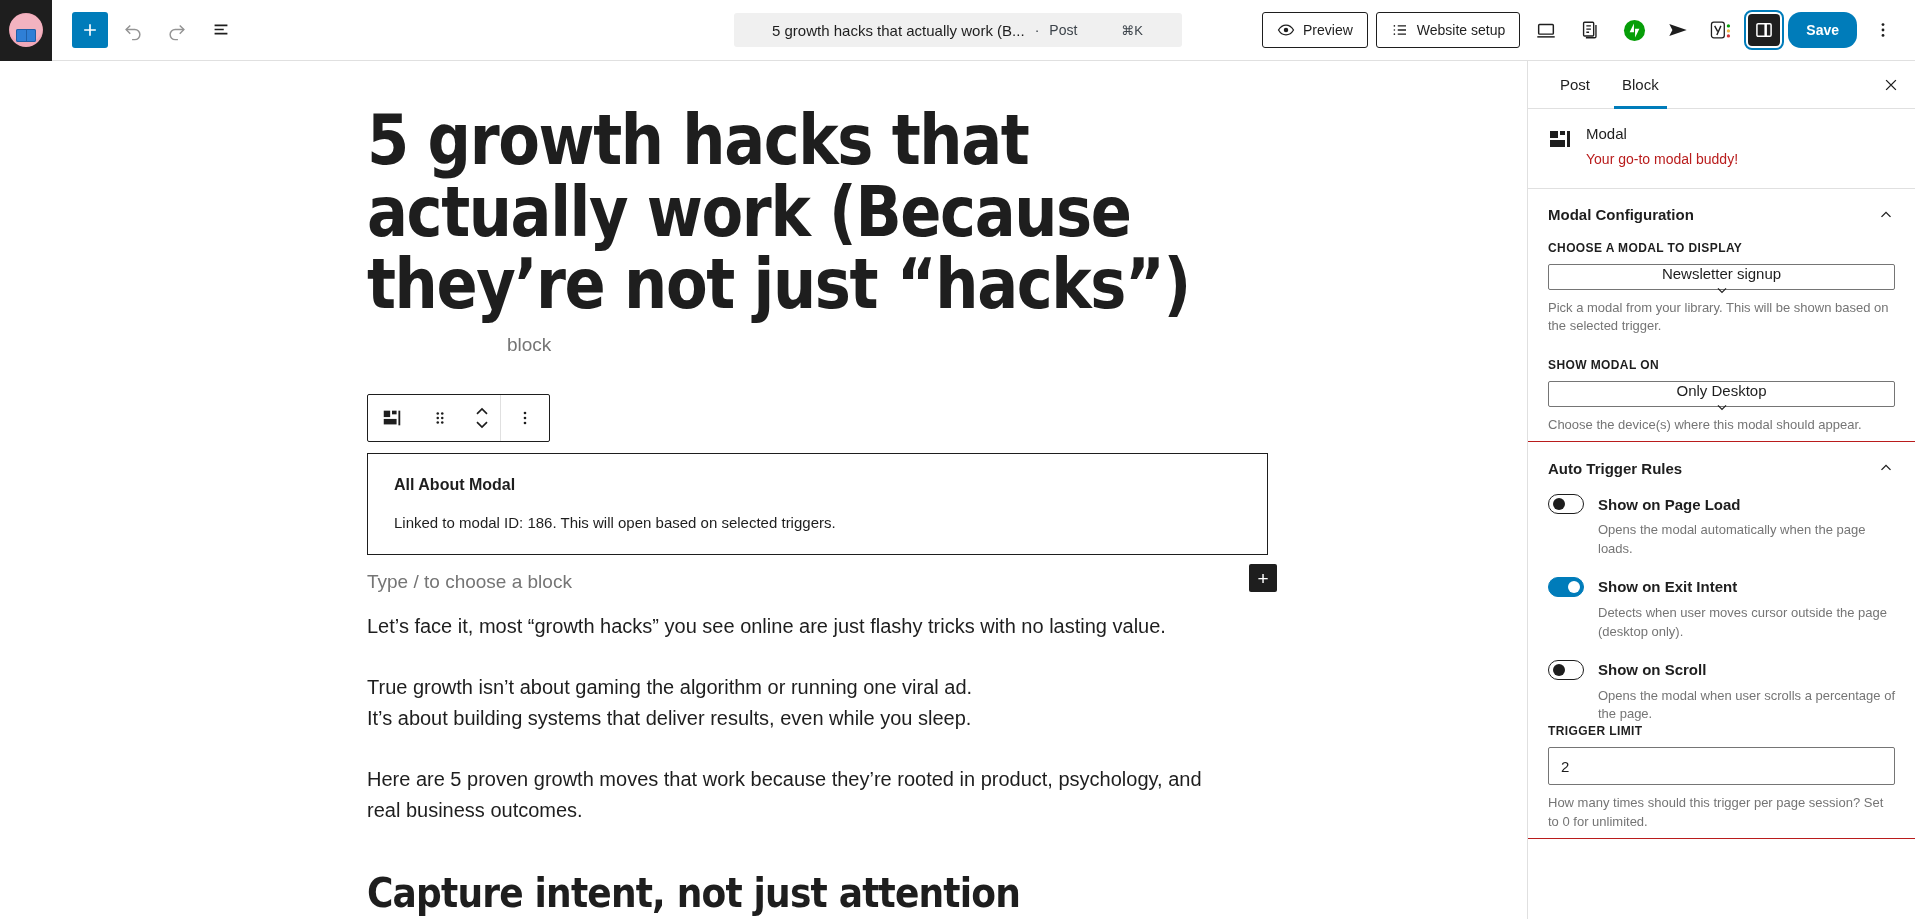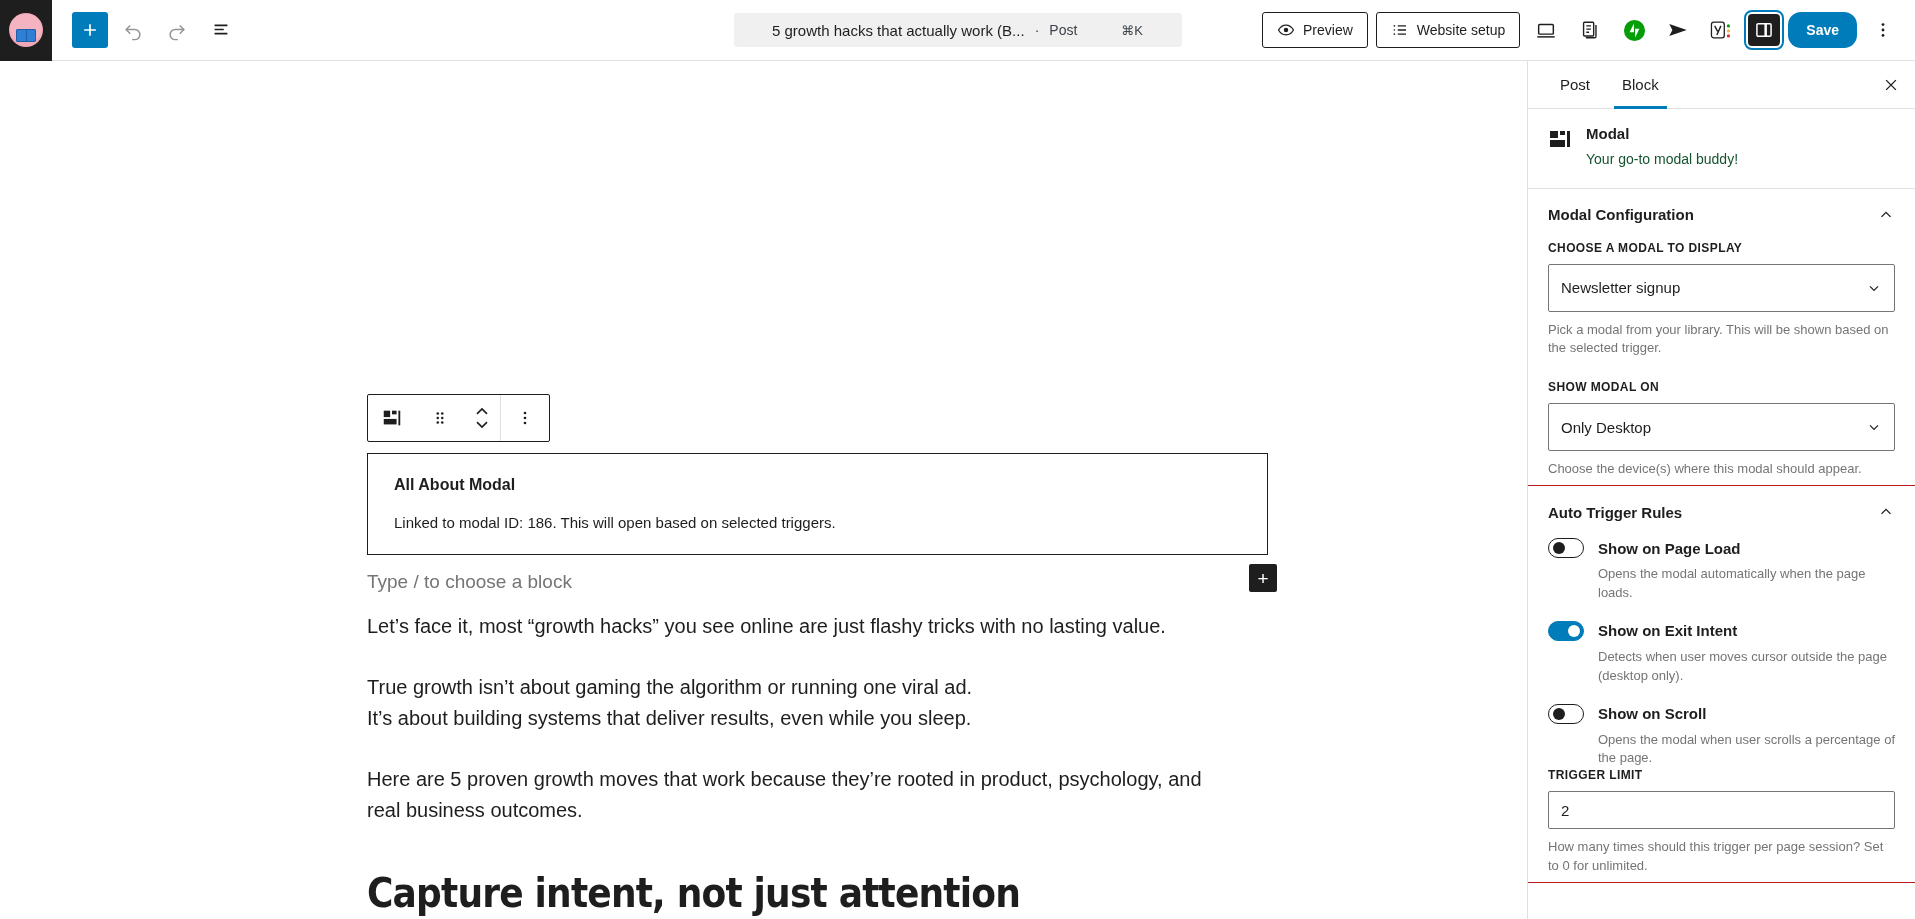--- a/index.html
+++ b/index.html
@@ -168,37 +168,37 @@
   .sb-close {
     margin-left: auto; width: 48px; display: flex; align-items: center; justify-content: center;
     cursor: pointer; color: #1e1e1e;
   }
 
   .sb-block-head {
     display: flex; gap: 14px; padding: 16px 20px 18px 20px; align-items: flex-start;
     border-bottom: 1px solid #e0e0e0;
   }
   .sb-block-icon { width: 24px; height: 24px; flex: none; margin-top: 2px; }
-  .sb-block-name { font-size: 15px; color: #1e1e1e; font-weight: bold; }
-  .sb-block-desc { font-size: 14px; color: #14532d; margin-top: 8px; line-height: 1.4; }
+  .sb-block-name { font-size: 15px; color: #1e1e1e; }
+  .sb-block-desc { font-size: 14px; color: #b91c1c; margin-top: 8px; line-height: 1.4; }
 
   .panel { border-bottom: 1px solid #b91c1c; padding: 0 20px 6px 20px; }
   .panel-head {
     height: 52px; display: flex; align-items: center; justify-content: space-between;
     cursor: pointer;
   }
   .panel-title { font-size: 15px; font-weight: 600; color: #1e1e1e; }
   .field-label {
     font-size: 12px; font-weight: 700; letter-spacing: 0.4px; color: #1e1e1e;
     text-transform: uppercase; margin-bottom: 9px;
   }
   .select-box {
-    height: 48px; border: 1px solid #757575; border-radius: 2px; background: #fff;
+    height: 26px; border: 1px solid #757575; border-radius: 2px; background: #fff;
     display: flex; align-items: center; justify-content: space-between;
-    padding: 0 12px; font-size: 15px; color: #1e1e1e; cursor: pointer;
+    padding: 0 12px; font-size: 15px; color: #1e1e1e; cursor: pointer; flex-direction: column;
   }
   .help { font-size: 13px; color: #757575; line-height: 1.45; margin-top: 9px; }
   .field-group + .field-group { margin-top: 22px; }
 
   .toggle-row { display: flex; align-items: center; gap: 14px; }
   .toggle {
     width: 36px; height: 20px; border-radius: 10px; background: #fff;
     border: 1px solid #1e1e1e; position: relative; flex: none; cursor: pointer;
   }
   .toggle .knob {
@@ -353,20 +353,30 @@
           <circle cx="12" cy="5.5" r="1.7"></circle>
             <circle cx="12" cy="12" r="1.7"></circle>
             <circle cx="12" cy="18.5" r="1.7"></circle>
         </svg>
       </span>
     </button>
   </div>
 </div>
 
 <div class="canvas">
+  <div class="content">
+    <div class="wrap">
+
+      <h1 class="post-title">5 growth hacks that actually work (Because they’re not just “hacks”)</h1>
+
+      <div class="placeholder-line">
+        <span style="padding-left:140px;">block</span>
+      </div>
+    </div>
+  </div>
 
   <div class="block-toolbar">
     <div class="bt-item">
       <span>
         <svg width="22" height="22" viewBox="0 0 24 24" fill="#1e1e1e">
           <rect x="3" y="4" width="7" height="7"></rect>
           <rect x="12" y="4" width="5" height="4"></rect>
           <rect x="19" y="4" width="2" height="16"></rect>
           <rect x="3" y="13" width="14" height="6"></rect>
         </svg>

